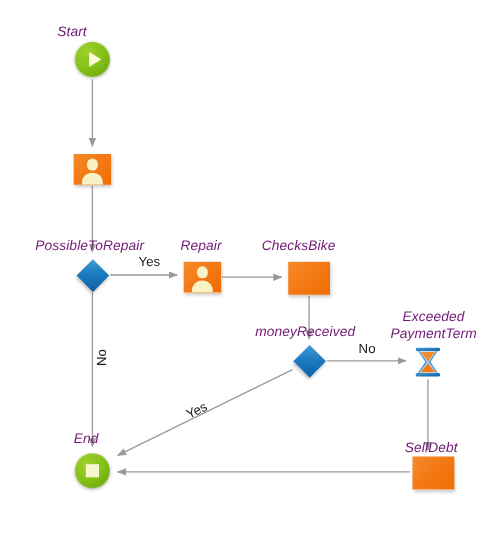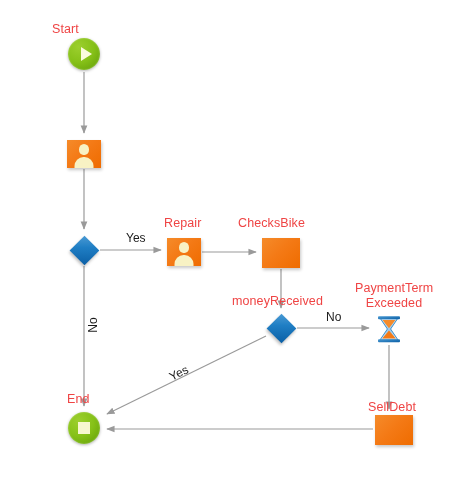--- a/index.html
+++ b/index.html
@@ -25,25 +25,26 @@
     top: 0;
     width: 457px;
     height: 486px;
     pointer-events: none;
   }
 
   
   .node-label {
     position: absolute;
     font-size: 12.5px;
-    color: #ef4444;
+    color: #701a75;
     white-space: nowrap;
     text-align: center;
     line-height: 15px;
     letter-spacing: 0.1px;
+    font-style: italic;
   }
   .node-label.two-line { line-height: 14.5px; }
 
   
   .edge-label {
     position: absolute;
     font-size: 12px;
     color: #1a1a1a;
     white-space: nowrap;
   }
@@ -192,30 +193,31 @@
     <line x1="266" y1="336" x2="107" y2="414" stroke="#9a9a9a" stroke-width="1.2" marker-end="url(#arrow)"></line>
 
     <line x1="389" y1="345" x2="389" y2="409" stroke="#9a9a9a" stroke-width="1.2" marker-end="url(#arrow)"></line>
 
     <line x1="373" y1="429" x2="107" y2="429" stroke="#9a9a9a" stroke-width="1.2" marker-end="url(#arrow)"></line>
   </svg>
 
   <div class="node-label" style="left:52px; top:22px;">Start</div>
 
 
+  <div class="node-label" style="left:32px; top:216px;">PossibleToRepair</div>
 
   <div class="node-label" style="left:164px; top:216px;">Repair</div>
 
   <div class="node-label" style="left:238px; top:216px;">ChecksBike</div>
 
   <div class="node-label" style="left:232px; top:294px;">moneyReceived</div>
 
   <div class="node-label two-line" style="left:355px; top:281px; width:78px;">
+    <div>Exceeded</div>
     <div>PaymentTerm</div>
-    <div>Exceeded</div>
   </div>
 
   <div class="node-label" style="left:368px; top:400px;">SellDebt</div>
 
   <div class="node-label" style="left:67px; top:392px;">End</div>
 
   <div class="edge-label" style="left:126px; top:231px;">Yes</div>
 
   <div class="edge-label rot90" style="left:85px; top:318px;">No</div>
 

